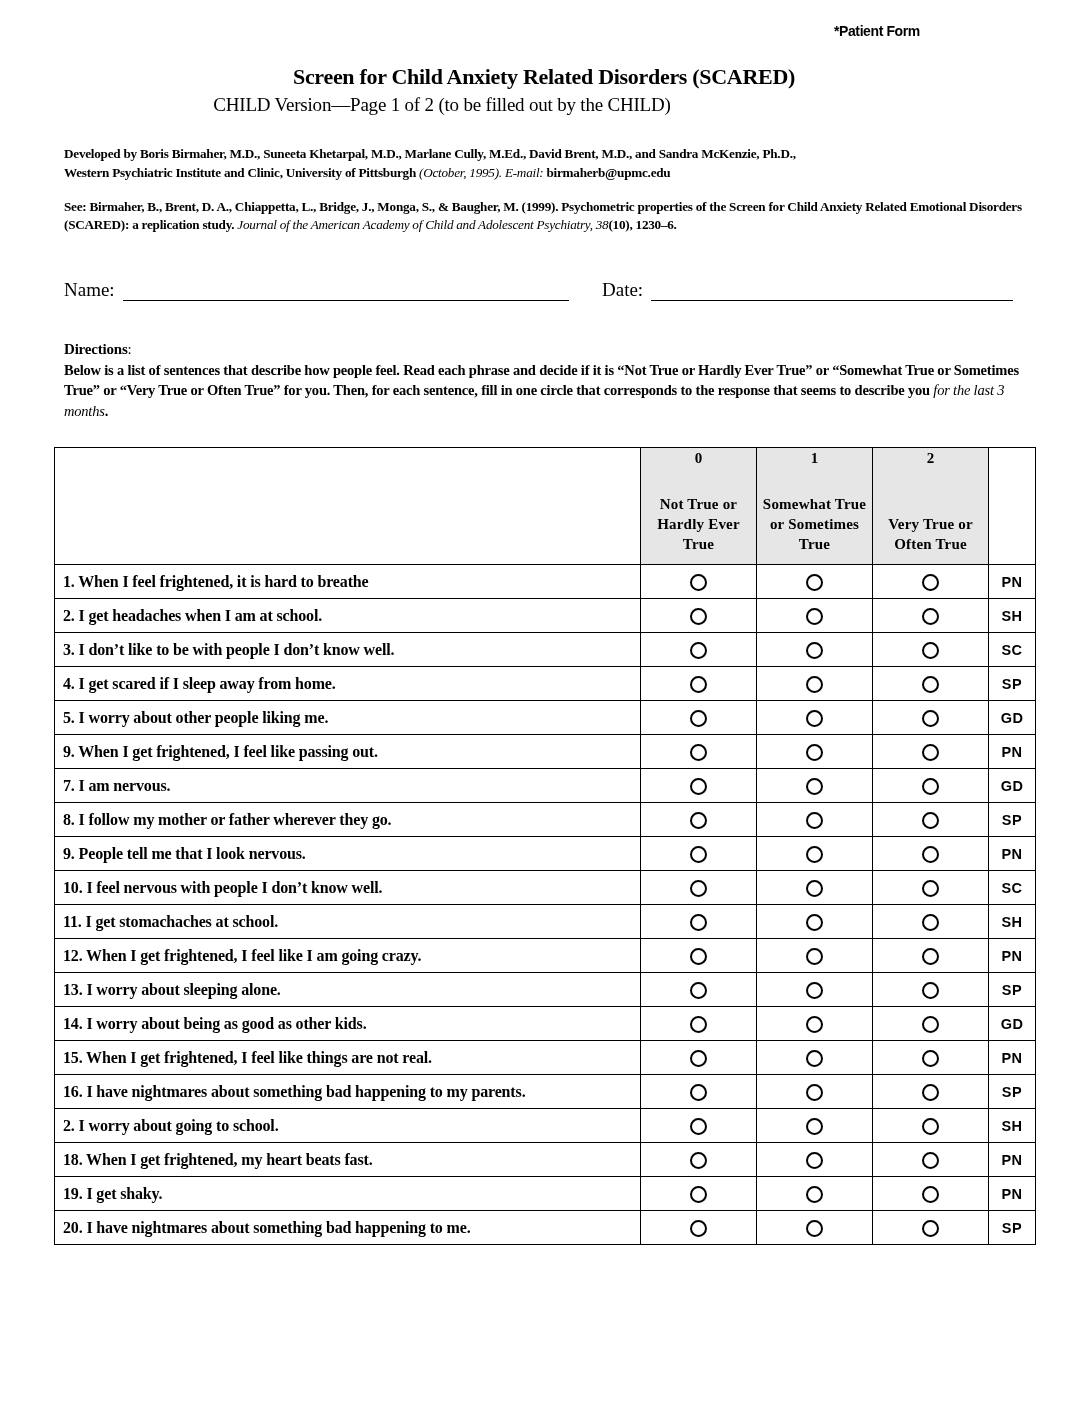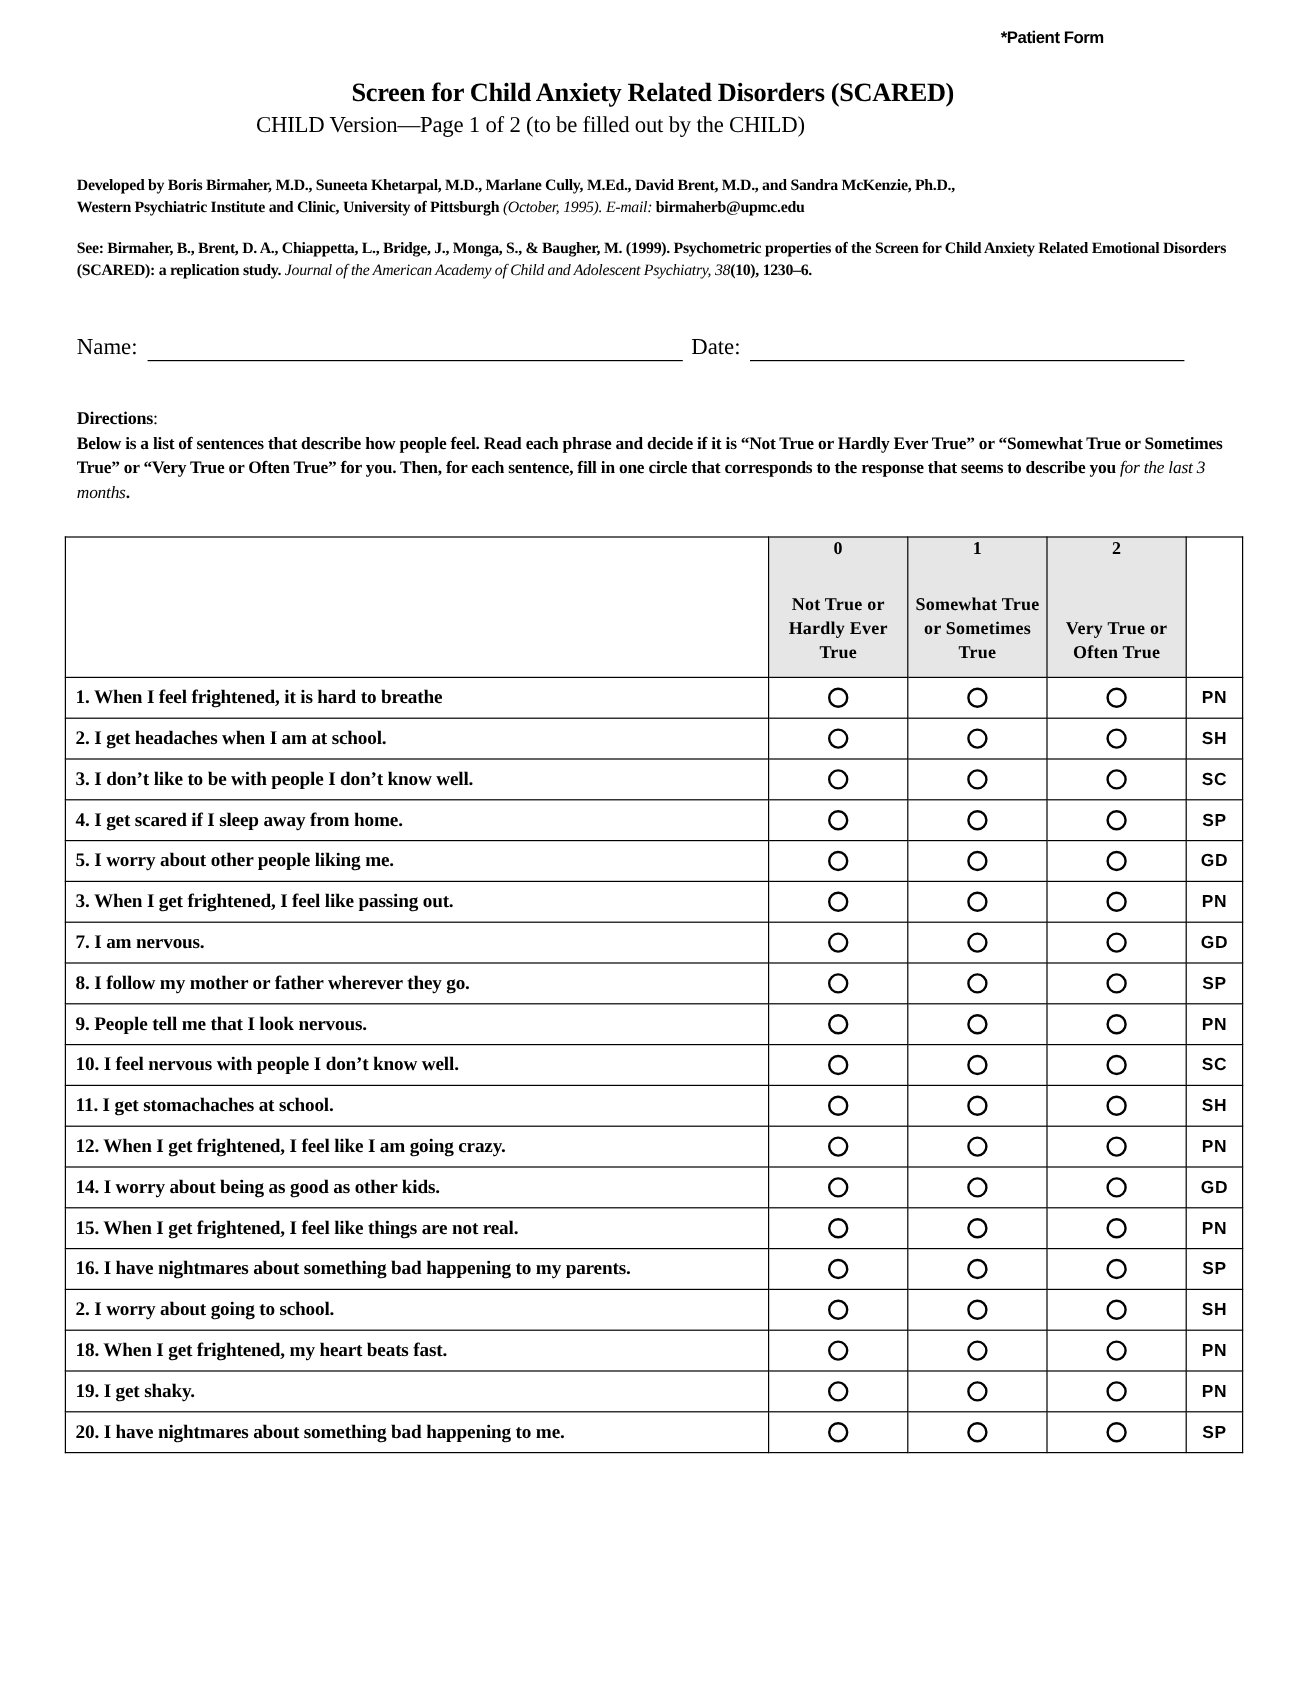--- a/index.html
+++ b/index.html
@@ -7,21 +7,21 @@
   .patient-form { position: absolute; left: 834px; top: 23px; font-family: "Liberation Sans", "DejaVu Sans", sans-serif; font-weight: bold; font-size: 14px; letter-spacing: -0.4px; }
   .title { position: absolute; left: 0; width: 1088px; top: 64px; text-align: center; font-weight: bold; font-size: 22px; letter-spacing: -0.3px; }
   .subtitle { position: absolute; left: 0; width: 884px; top: 94px; text-align: center; font-size: 19px; letter-spacing: -0.2px; }
   .credits { position: absolute; left: 64px; top: 144px; width: 980px; font-size: 13.2px; font-weight: bold; line-height: 19px; letter-spacing: -0.25px; }
   .citation { position: absolute; left: 64px; top: 198px; width: 980px; font-size: 13.2px; font-weight: bold; line-height: 18px; letter-spacing: -0.25px; }
   .credits i, .citation i { font-weight: normal; }
   .field-row { position: absolute; top: 279px; font-size: 19px; display: flex; align-items: flex-end; }
   .field-row .line { display: inline-block; border-bottom: 1.5px solid #000; height: 20px; margin-left: 8px; }
   .name-field { left: 64px; }
   .name-field .line { width: 446px; }
-  .date-field { left: 576px; }
+  .date-field { left: 602px; }
   .date-field .line { width: 362px; }
   .directions { position: absolute; left: 64px; top: 339px; width: 980px; font-size: 14.5px; font-weight: bold; line-height: 20.5px; letter-spacing: -0.2px; }
   .directions .dir-heading { display: block; font-size: 15px; }
   .directions i { font-weight: normal; }
 
   table.scared { position: absolute; left: 54px; top: 447px; border-collapse: collapse; width: 981px; table-layout: fixed; }
   table.scared td, table.scared th { border: 1.5px solid #000; padding: 0; }
   table.scared col.c-q { width: 586px; }
   table.scared col.c-opt { width: 116px; }
   table.scared col.c-code { width: 47px; }
@@ -129,21 +129,21 @@
         <td class="q-code">SP</td>
       </tr>
       <tr class="q-row">
         <td class="q-text">5. I worry about other people liking me.</td>
         <td class="q-opt"><span class="radio"></span></td>
         <td class="q-opt"><span class="radio"></span></td>
         <td class="q-opt"><span class="radio"></span></td>
         <td class="q-code">GD</td>
       </tr>
       <tr class="q-row">
-        <td class="q-text">3. When I get frightened, I feel like passing out.</td>
+        <td class="q-text">9. When I get frightened, I feel like passing out.</td>
         <td class="q-opt"><span class="radio"></span></td>
         <td class="q-opt"><span class="radio"></span></td>
         <td class="q-opt"><span class="radio"></span></td>
         <td class="q-code">PN</td>
       </tr>
       <tr class="q-row">
         <td class="q-text">7. I am nervous.</td>
         <td class="q-opt"><span class="radio"></span></td>
         <td class="q-opt"><span class="radio"></span></td>
         <td class="q-opt"><span class="radio"></span></td>
@@ -176,20 +176,27 @@
         <td class="q-opt"><span class="radio"></span></td>
         <td class="q-opt"><span class="radio"></span></td>
         <td class="q-code">SH</td>
       </tr>
       <tr class="q-row">
         <td class="q-text">12. When I get frightened, I feel like I am going crazy.</td>
         <td class="q-opt"><span class="radio"></span></td>
         <td class="q-opt"><span class="radio"></span></td>
         <td class="q-opt"><span class="radio"></span></td>
         <td class="q-code">PN</td>
+      </tr>
+      <tr class="q-row">
+        <td class="q-text">13. I worry about sleeping alone.</td>
+        <td class="q-opt"><span class="radio"></span></td>
+        <td class="q-opt"><span class="radio"></span></td>
+        <td class="q-opt"><span class="radio"></span></td>
+        <td class="q-code">SP</td>
       </tr>
       <tr class="q-row">
         <td class="q-text">14. I worry about being as good as other kids.</td>
         <td class="q-opt"><span class="radio"></span></td>
         <td class="q-opt"><span class="radio"></span></td>
         <td class="q-opt"><span class="radio"></span></td>
         <td class="q-code">GD</td>
       </tr>
       <tr class="q-row">
         <td class="q-text">15. When I get frightened, I feel like things are not real.</td>

